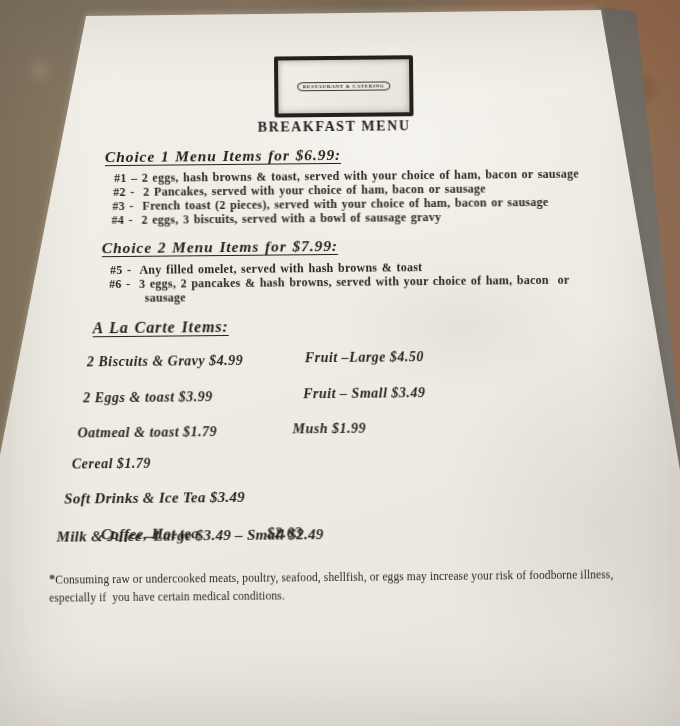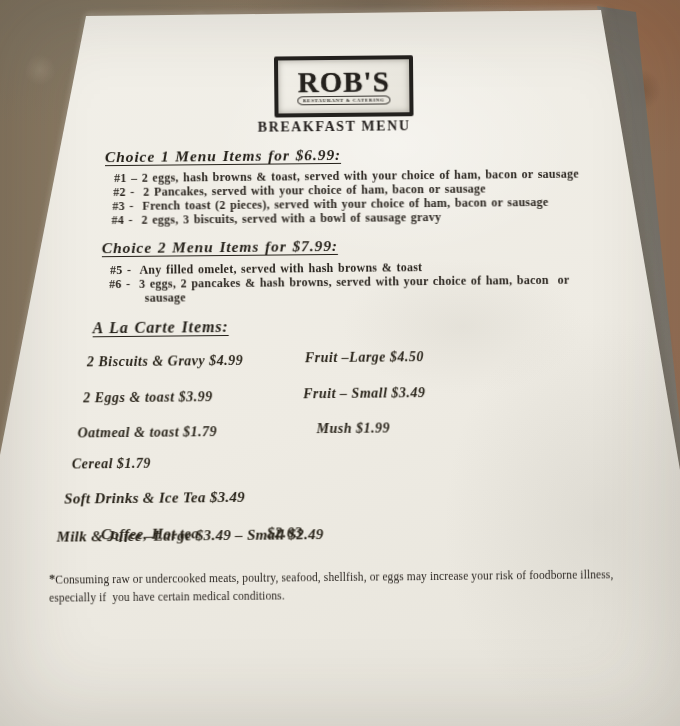--- a/index.html
+++ b/index.html
@@ -102,21 +102,20 @@
 
 <div class="photo">
   <div class="marble"></div>
   <div class="edge-strip"></div>
 
   <div class="paper-wrap">
     <div class="paper">
       <div class="content">
 
         <div class="abs logo-box">
-          <span class="logo-name">ROB'S</span>
           <span class="logo-tagline">RESTAURANT &amp; CATERING</span>
         </div>
 
         <div class="abs menu-title">BREAKFAST MENU</div>
 
         <div class="abs sec-heading" style="left:104px;top:146px;">Choice 1 Menu Items for $6.99:</div>
         <div class="abs menu-item" style="left:113px;top:169px;">#1 – 2 eggs, hash browns &amp; toast, served with your choice of ham, bacon or sausage</div>
         <div class="abs menu-item" style="left:112px;top:183px;">#2 -  2 Pancakes, served with your choice of ham, bacon or sausage</div>
         <div class="abs menu-item" style="left:111px;top:197px;">#3 -  French toast (2 pieces), served with your choice of ham, bacon or sausage</div>
         <div class="abs menu-item" style="left:110px;top:211px;">#4 -  2 eggs, 3 biscuits, served with a bowl of sausage gravy</div>
@@ -127,21 +126,21 @@
         sausage</div>
 
         <div class="abs sec-heading" style="left:90px;top:317px;font-size:16px;">A La Carte Items:</div>
 
         <div class="abs alc" style="left:84px;top:352px;">2 Biscuits &amp; Gravy $4.99</div>
         <div class="abs alc" style="left:80px;top:388px;">2 Eggs &amp; toast $3.99</div>
         <div class="abs alc" style="left:74px;top:423px;">Oatmeal &amp; toast $1.79</div>
 
         <div class="abs alc" style="left:302px;top:350px;">Fruit –Large $4.50</div>
         <div class="abs alc" style="left:300px;top:386px;">Fruit – Small $3.49</div>
-        <div class="abs alc" style="left:313px;top:421px;">Mush $1.99</div>
+        <div class="abs alc" style="left:289px;top:421px;">Mush $1.99</div>
 
         <div class="abs alc" style="left:68px;top:454px;font-family:Liberation Serif, serif;">Cereal $1.79</div>
 
         <div class="abs drink" style="left:60px;top:488px;">Soft Drinks &amp; Ice Tea $3.49</div>
         <div class="abs drink" style="left:56px;top:507px;">
           <span class="lbl">Coffee, Hot tea</span><span>$2.03</span>
         </div>
         <div class="abs drink" style="left:52px;top:526px;">Milk &amp; Juice –Large $3.49 – Small $2.49</div>
 
         <div class="abs footnote"><span class="mark">*</span><span>Consuming raw or undercooked meats, poultry, seafood, shellfish, or eggs may increase your risk of foodborne illness,

